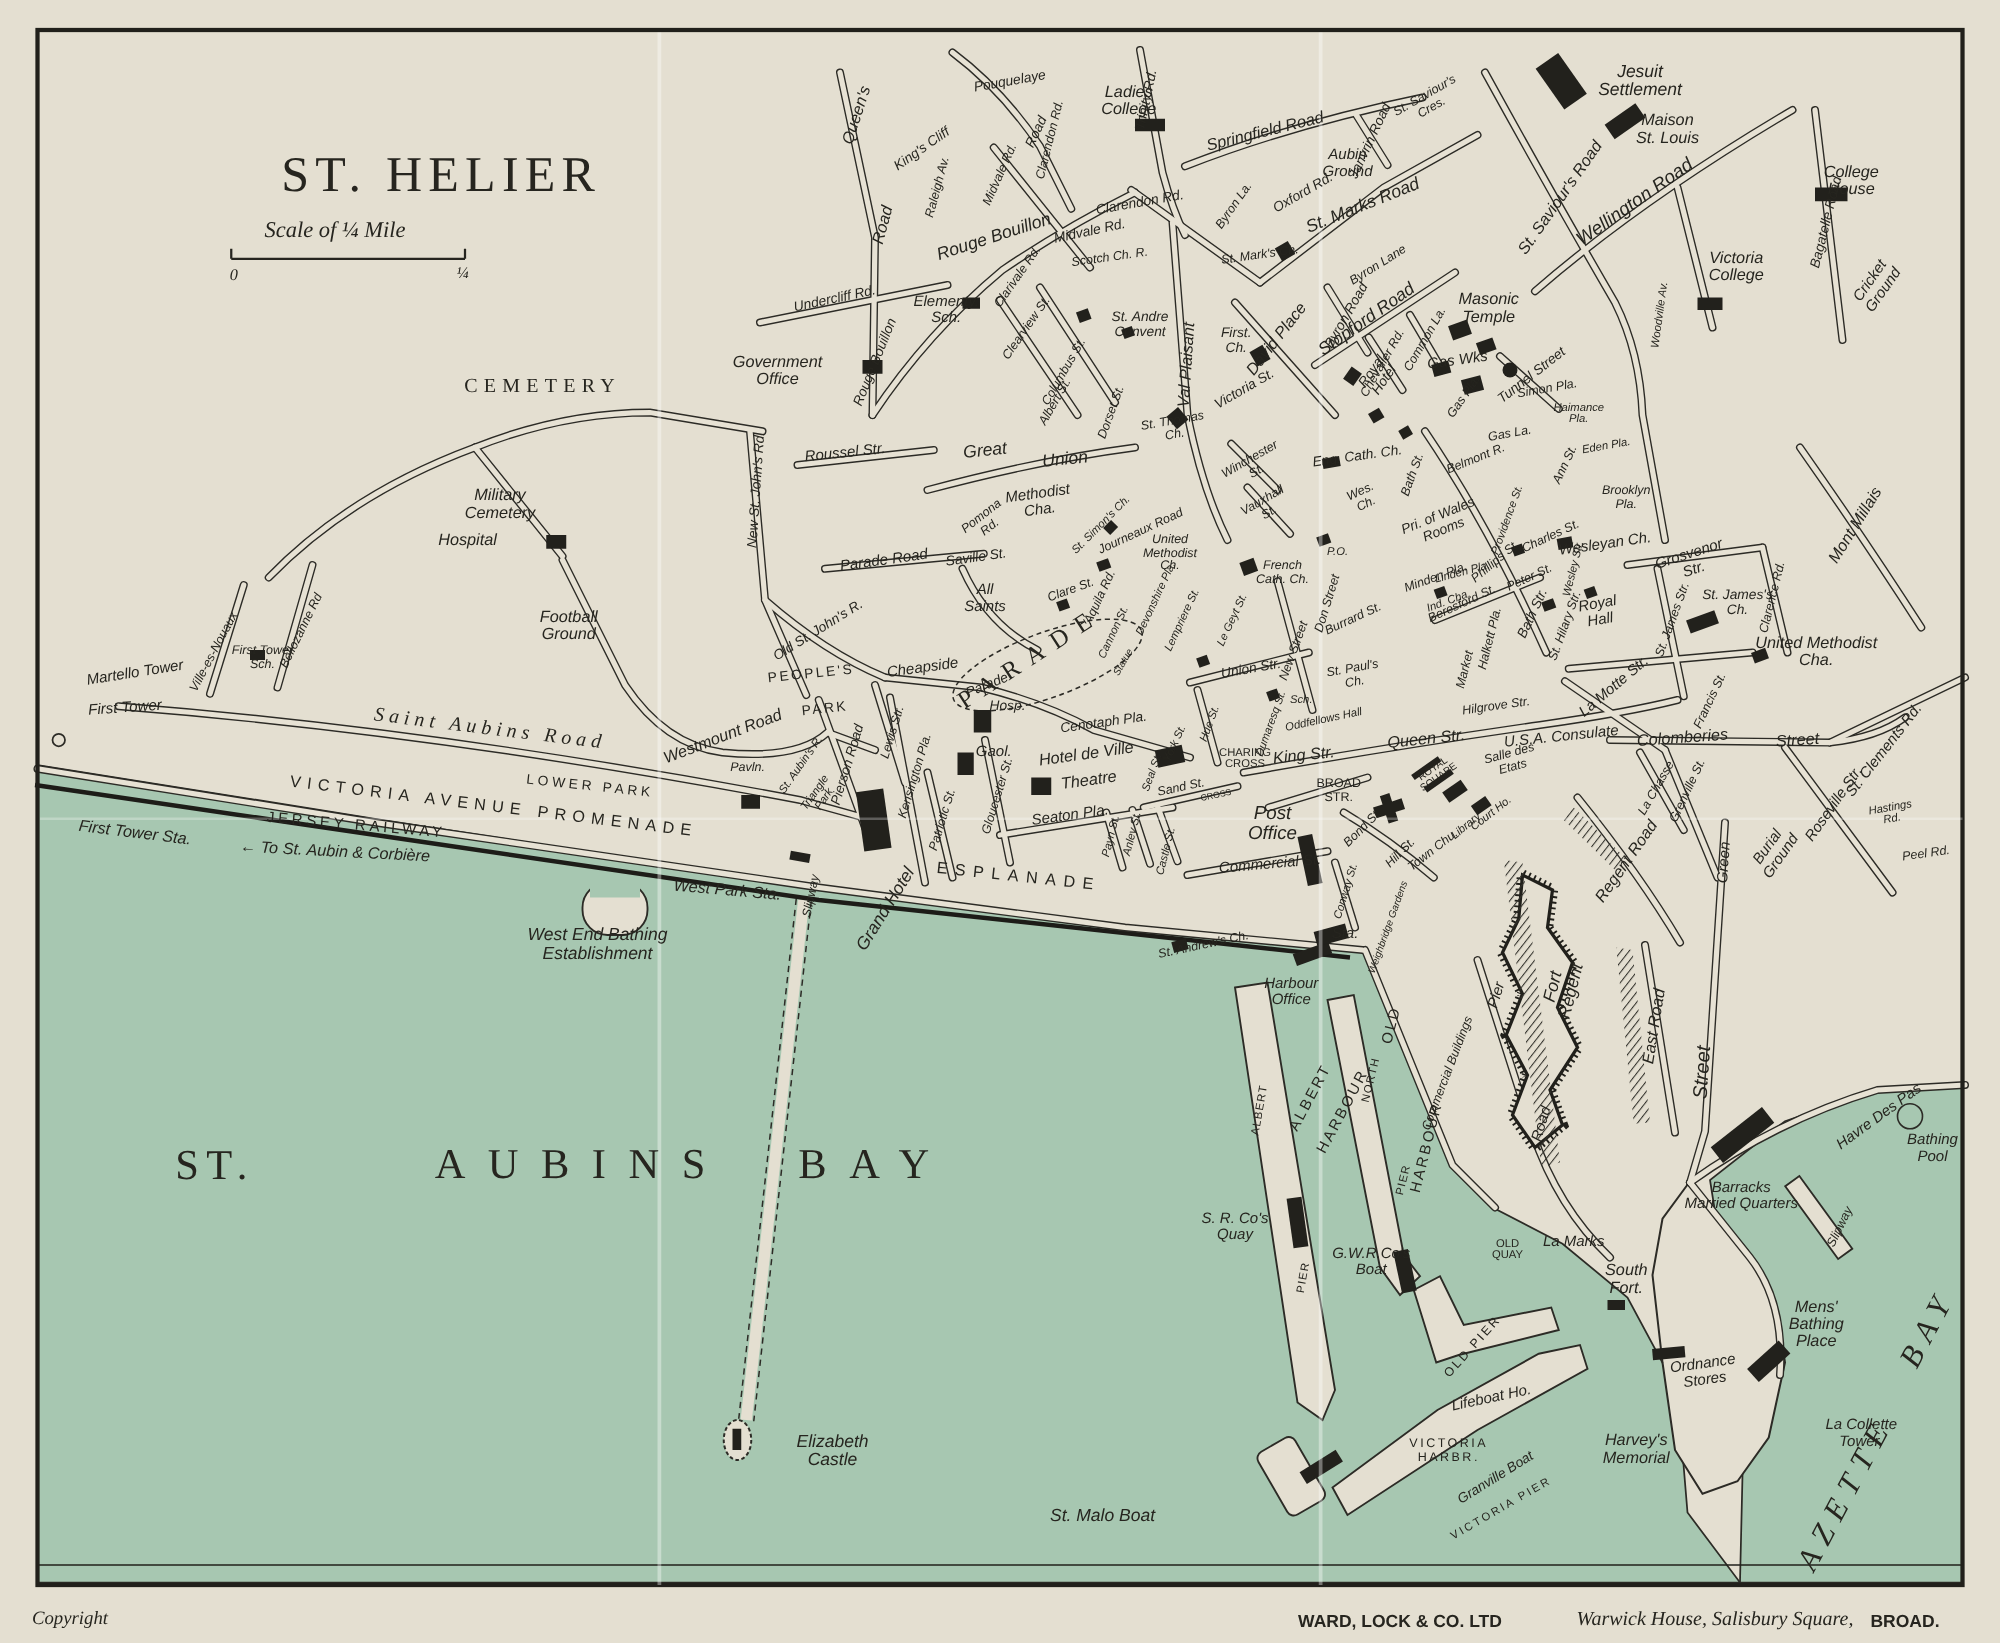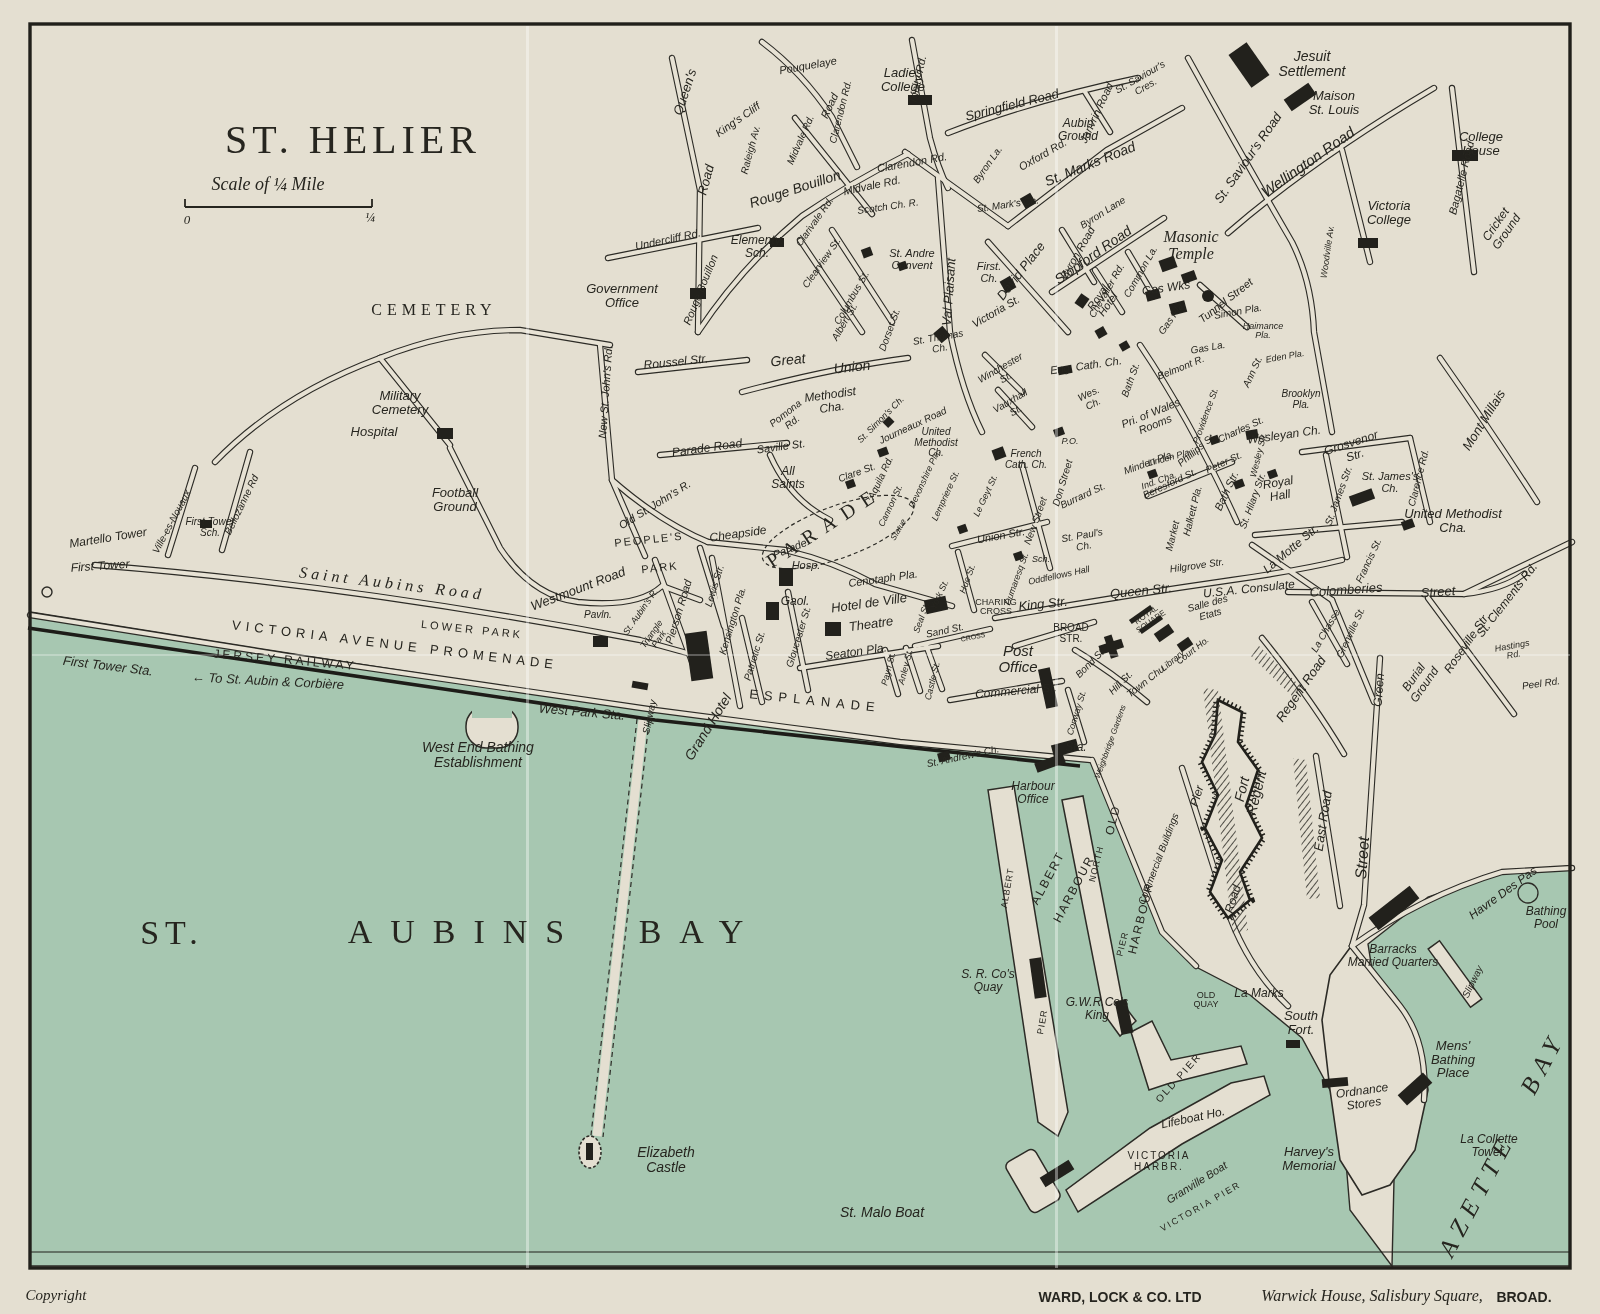--- a/index.html
+++ b/index.html
@@ -404,21 +404,21 @@
 Cres.</div>
       <div class="lbl lf-i" style="left: 988px; top: 165px; font-size: 10px; transform: translate(-50%, -50%) rotate(-55deg);">Byron La.</div>
       <div class="lbl lf-i" style="left: 1043px; top: 155px; font-size: 11px; transform: translate(-50%, -50%) rotate(-30deg);">Oxford Rd.</div>
       <div class="lbl lf-i" style="left: 1090px; top: 164px; font-size: 14px; transform: translate(-50%, -50%) rotate(-22deg);">St. Marks Road</div>
       <div class="lbl lf-i" style="left: 1008px; top: 205px; font-size: 10px; transform: translate(-50%, -50%) rotate(-8deg);">St. Mark's Ch.</div>
       <div class="lbl lf-i" style="left: 1103px; top: 213px; font-size: 10px; transform: translate(-50%, -50%) rotate(-32deg);">Byron Lane</div>
       <div class="lbl lf-i" style="left: 1078px; top: 253px; font-size: 11px; transform: translate(-50%, -50%) rotate(-60deg);">Byron Road</div>
       <div class="lbl lf-i" style="left: 1093px; top: 255px; font-size: 14px; transform: translate(-50%, -50%) rotate(-35deg);">Stopford  Road</div>
       <div class="lbl lf-i" style="left: 1107px; top: 291px; font-size: 10px; transform: translate(-50%, -50%) rotate(-60deg);">Chevalier Rd.</div>
       <div class="lbl lf-i" style="left: 1141px; top: 272px; font-size: 10px; transform: translate(-50%, -50%) rotate(-60deg);">Common La.</div>
-      <div class="lbl lf-i" style="left: 1191px; top: 246px; font-size: 16px; transform: translate(-50%, -50%) rotate(0deg); font-family: Liberation Serif, serif;">Masonic
+      <div class="lbl lf-i" style="left: 1191px; top: 246px; font-size: 13px; transform: translate(-50%, -50%) rotate(0deg);">Masonic
 Temple</div>
       <div class="lbl lf-i" style="left: 1166px; top: 288px; font-size: 12px; transform: translate(-50%, -50%) rotate(-8deg);">Gas Wks</div>
       <div class="lbl lf-i" style="left: 1172px; top: 318px; font-size: 10px; transform: translate(-50%, -50%) rotate(-55deg);">Gas Pla.</div>
       <div class="lbl lf-i" style="left: 1208px; top: 348px; font-size: 10px; transform: translate(-50%, -50%) rotate(-10deg);">Gas La.</div>
       <div class="lbl lf-i" style="left: 1226px; top: 301px; font-size: 11px; transform: translate(-50%, -50%) rotate(-38deg);">Tunnel Street</div>
       <div class="lbl lf-i" style="left: 1248px; top: 158px; font-size: 13px; transform: translate(-50%, -50%) rotate(-55deg);">St. Saviour's Road</div>
       <div class="lbl lf-i" style="left: 1308px; top: 162px; font-size: 15px; transform: translate(-50%, -50%) rotate(-35deg);">Wellington  Road</div>
       <div class="lbl lf-i" style="left: 1312px; top: 64px; font-size: 14px; transform: translate(-50%, -50%) rotate(0deg);">Jesuit
 Settlement</div>
       <div class="lbl lf-i" style="left: 1334px; top: 103px; font-size: 13px; transform: translate(-50%, -50%) rotate(0deg);">Maison
@@ -520,21 +520,21 @@
       <div class="lbl lf-c" style="left: 1074px; top: 889px; font-size: 12px; letter-spacing: 2px; transform: translate(-50%, -50%) rotate(-62deg);">HARBOUR</div>
       <div class="lbl lf-c" style="left: 1113px; top: 820px; font-size: 12px; letter-spacing: 2px; transform: translate(-50%, -50%) rotate(-76deg);">OLD</div>
       <div class="lbl lf-c" style="left: 1141px; top: 918px; font-size: 12px; letter-spacing: 2px; transform: translate(-50%, -50%) rotate(-76deg);">HARBOUR</div>
       <div class="lbl lf-c" style="left: 1097px; top: 864px; font-size: 9px; letter-spacing: 1px; transform: translate(-50%, -50%) rotate(-76deg);">NORTH</div>
       <div class="lbl lf-c" style="left: 1123px; top: 944px; font-size: 9px; letter-spacing: 1px; transform: translate(-50%, -50%) rotate(-76deg);">PIER</div>
       <div class="lbl lf-c" style="left: 1008px; top: 888px; font-size: 9px; letter-spacing: 1px; transform: translate(-50%, -50%) rotate(-80deg);">ALBERT</div>
       <div class="lbl lf-c" style="left: 1043px; top: 1022px; font-size: 9px; letter-spacing: 1px; transform: translate(-50%, -50%) rotate(-80deg);">PIER</div>
       <div class="lbl lf-i" style="left: 988px; top: 981px; font-size: 12px; transform: translate(-50%, -50%) rotate(0deg);">S. R. Co's
 Quay</div>
       <div class="lbl lf-i" style="left: 1097px; top: 1009px; font-size: 12px; transform: translate(-50%, -50%) rotate(0deg);">G.W.R.Co's
-King</div>
+Boat</div>
       <div class="lbl lf-c" style="left: 1206px; top: 1000px; font-size: 9px; transform: translate(-50%, -50%) rotate(0deg);">OLD
 QUAY</div>
       <div class="lbl lf-i" style="left: 1259px; top: 993px; font-size: 12px; transform: translate(-50%, -50%) rotate(0deg);">La Marks</div>
       <div class="lbl lf-i" style="left: 1301px; top: 1023px; font-size: 13px; transform: translate(-50%, -50%) rotate(0deg);">South
 Fort.</div>
       <div class="lbl lf-c" style="left: 1179px; top: 1078px; font-size: 10px; letter-spacing: 2px; transform: translate(-50%, -50%) rotate(-48deg);">OLD PIER</div>
       <div class="lbl lf-i" style="left: 1193px; top: 1118px; font-size: 12px; transform: translate(-50%, -50%) rotate(-12deg);">Lifeboat Ho.</div>
       <div class="lbl lf-c" style="left: 1159px; top: 1161px; font-size: 10px; letter-spacing: 2px; transform: translate(-50%, -50%) rotate(0deg);">VICTORIA
 HARBR.</div>
       <div class="lbl lf-i" style="left: 1197px; top: 1183px; font-size: 11px; transform: translate(-50%, -50%) rotate(-32deg);">Granville Boat</div>

